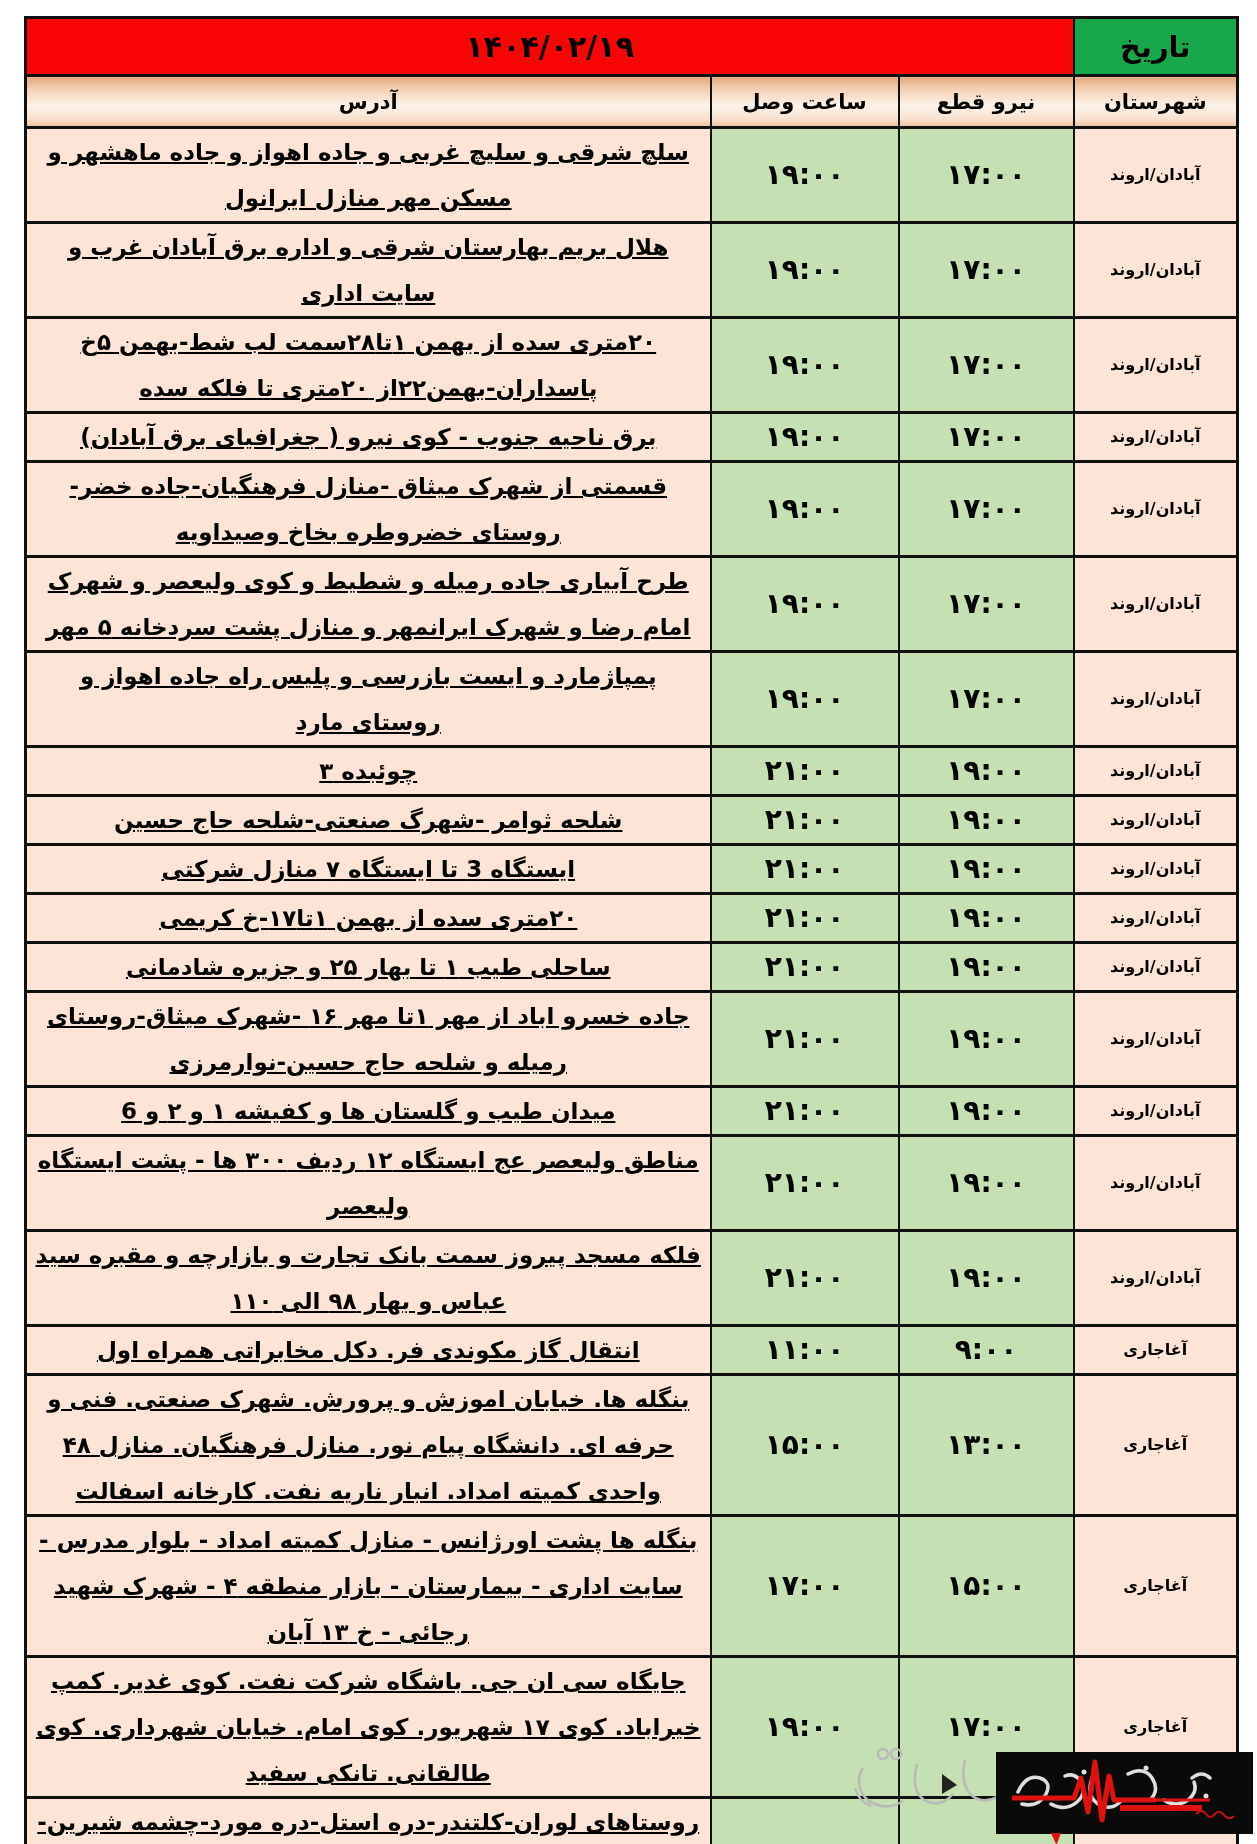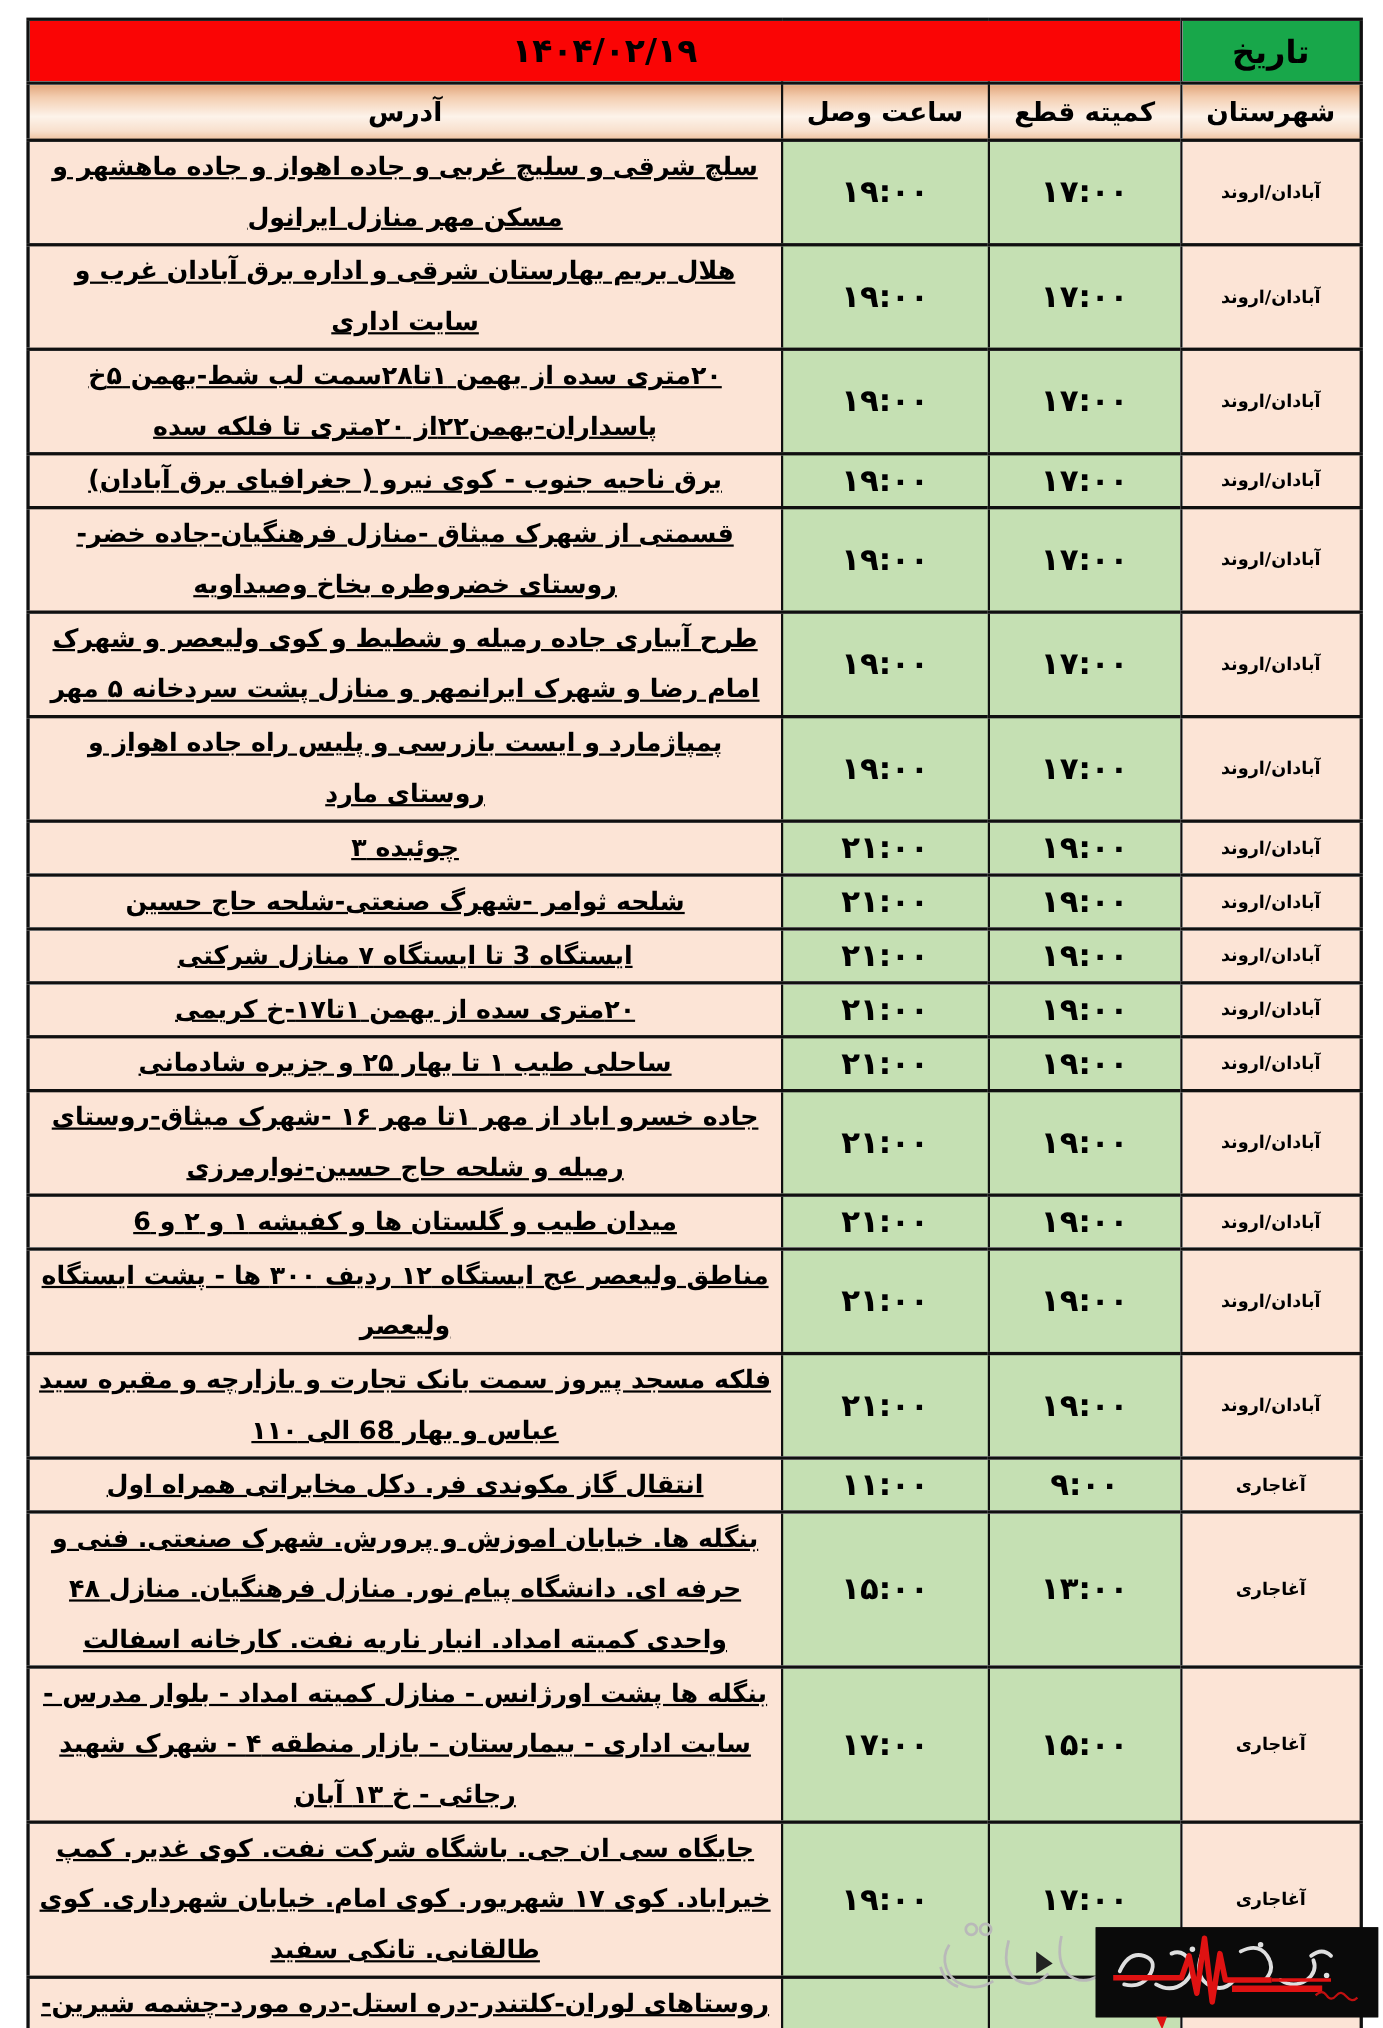--- a/index.html
+++ b/index.html
@@ -33,21 +33,21 @@
   .date-row td{height:58px;}
   td.date-label{
     background:var(--header-green);
     font-size:29px;
   }
   td.date-value{
     background:var(--header-red);
     font-size:30px;letter-spacing:1px;
   }
   tr.col-header th{
-    height:52px;font-size:24px;
+    height:52px;font-size:21px;
     background:linear-gradient(180deg,#e2a87e 0%,#f3cdb0 22%,#fdf3ea 58%,#f8e0cd 85%,#efc4a3 100%);
   }
   td.city-cell,td.address-cell{background:var(--cell-peach);}
   td.cut-time-cell,td.restore-time-cell{background:var(--cell-green);font-size:28px;}
   td.city-cell{font-size:16px;}
   td.address-cell{
     font-size:23px;line-height:46px;height:46px;padding:0 8px;text-decoration:underline;
   }
   td.cut-time-cell,td.restore-time-cell,td.city-cell{line-height:1.2;}
   
@@ -74,21 +74,21 @@
       <col style="width:188px">
       <col>
     </colgroup>
     <tbody>
       <tr class="date-row">
         <td class="date-label">تاریخ</td>
         <td class="date-value" colspan="3">۱۴۰۴/۰۲/۱۹</td>
       </tr>
       <tr class="col-header">
         <th>شهرستان</th>
-        <th>کمیته قطع</th>
+        <th>نیرو قطع</th>
         <th>ساعت وصل</th>
         <th>آدرس</th>
       </tr>
     </tbody>
     <tbody>
         <tr>
       <td class="city-cell">آبادان/اروند</td>
       <td class="cut-time-cell">۱۷:۰۰</td>
       <td class="restore-time-cell">۱۹:۰۰</td>
       <td class="address-cell">سلچ شرقی و سلیچ غربی و جاده اهواز و جاده ماهشهر و مسکن مهر منازل ایرانول</td>
@@ -174,21 +174,21 @@
         <tr>
       <td class="city-cell">آبادان/اروند</td>
       <td class="cut-time-cell">۱۹:۰۰</td>
       <td class="restore-time-cell">۲۱:۰۰</td>
       <td class="address-cell">مناطق ولیعصر عج ایستگاه ۱۲ ردیف ۳۰۰ ها - پشت ایستگاه ولیعصر</td>
     </tr>
         <tr>
       <td class="city-cell">آبادان/اروند</td>
       <td class="cut-time-cell">۱۹:۰۰</td>
       <td class="restore-time-cell">۲۱:۰۰</td>
-      <td class="address-cell">فلکه مسجد پیروز سمت بانک تجارت و بازارچه و مقبره سید عباس و بهار 68 الی ۱۱۰</td>
+      <td class="address-cell">فلکه مسجد پیروز سمت بانک تجارت و بازارچه و مقبره سید عباس و بهار ۹۸ الی ۱۱۰</td>
     </tr>
         <tr>
       <td class="city-cell">آغاجاری</td>
       <td class="cut-time-cell">۹:۰۰</td>
       <td class="restore-time-cell">۱۱:۰۰</td>
       <td class="address-cell">انتقال گاز مکوندی فر. دکل مخابراتی همراه اول</td>
     </tr>
         <tr>
       <td class="city-cell">آغاجاری</td>
       <td class="cut-time-cell">۱۳:۰۰</td>

